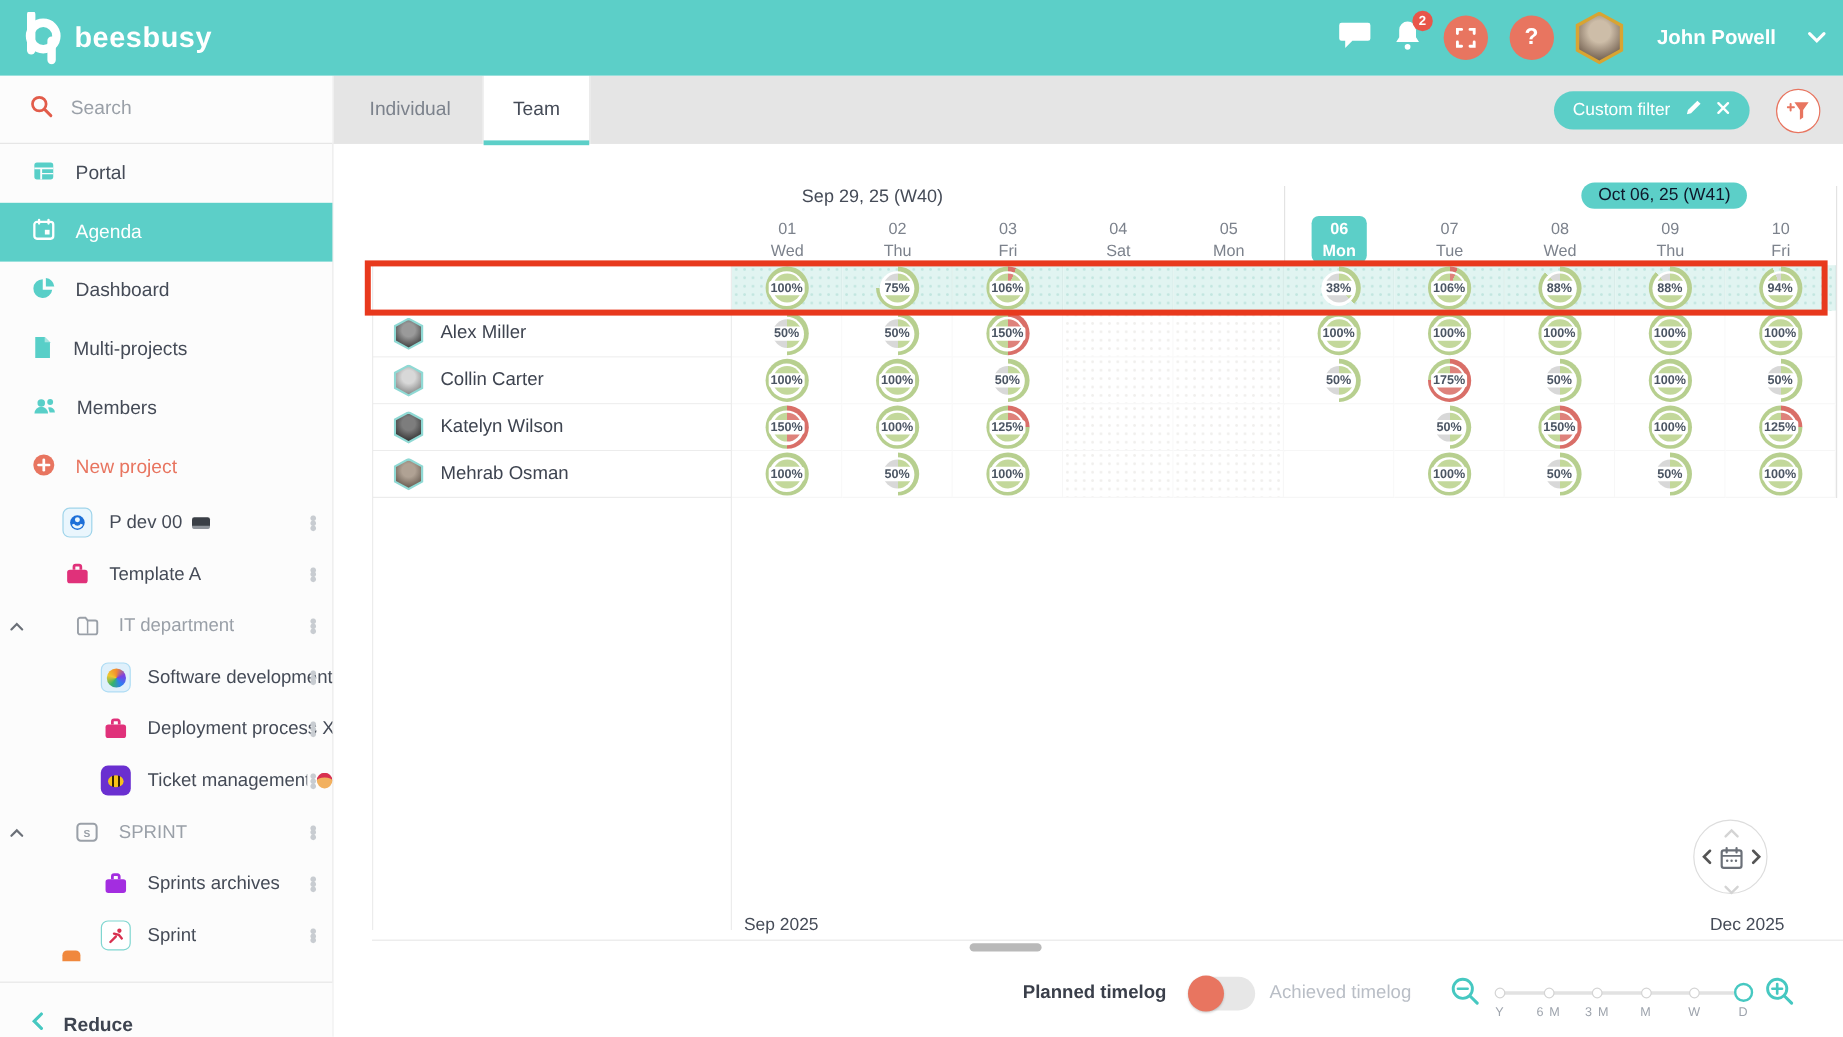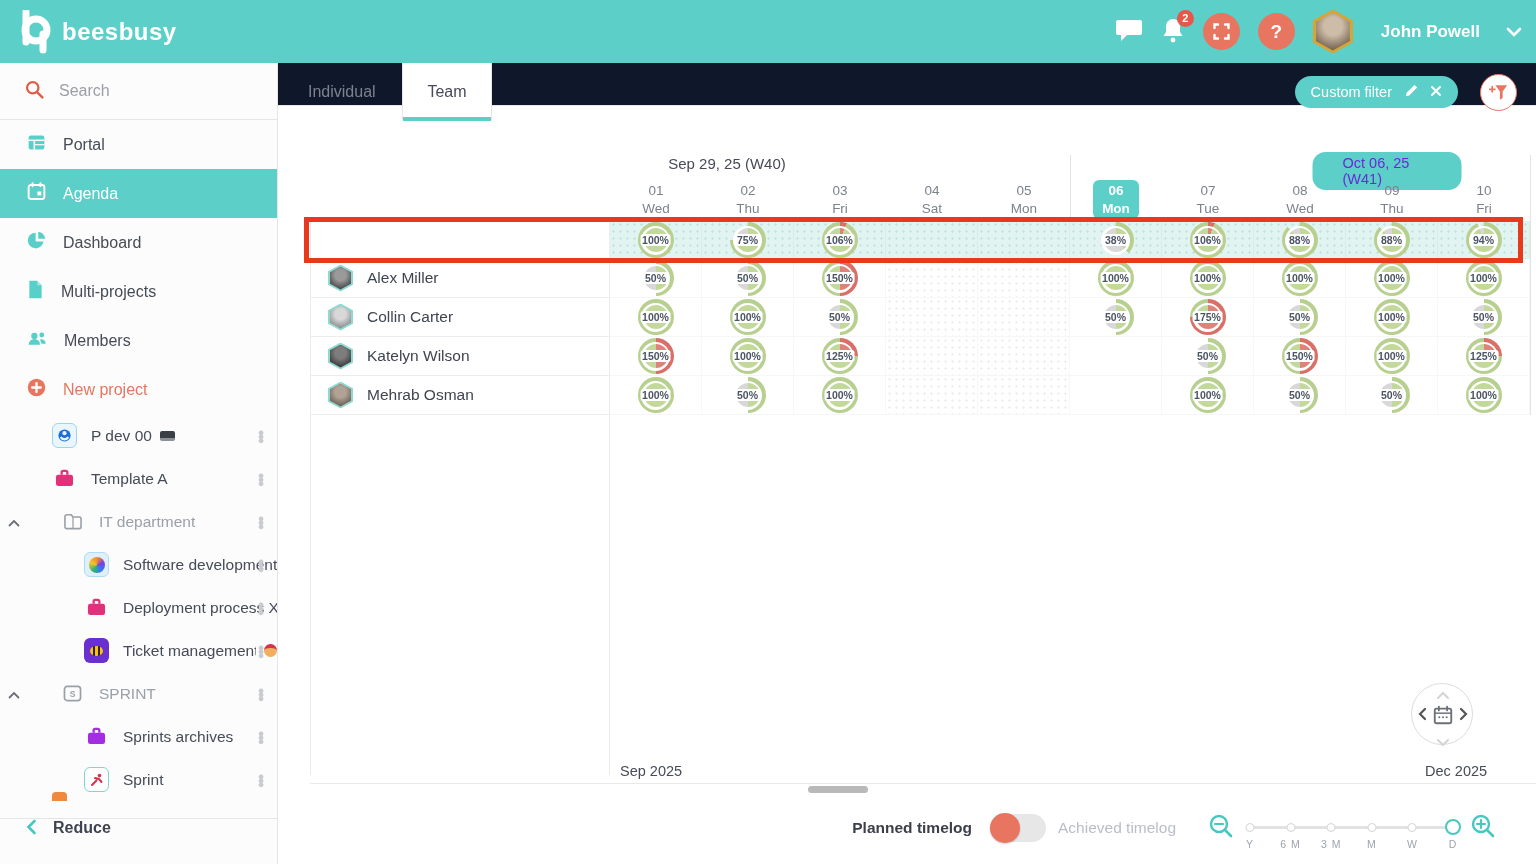--- a/index.html
+++ b/index.html
@@ -33,37 +33,37 @@
   .nav-item.active { background:#5ccfc8; color:#fff; }
   .nav-item.newp { color:#e87560; }
   .proj-list { position:relative; }
   .proj-row { height:43px; display:flex; align-items:center; position:relative; font-size:15.5px; color:#454b57;padding-left:32px; }
   .proj-row .lbl { margin-left:14px; white-space:nowrap; overflow:hidden; }
   .proj-row.group { color:#9aa0a8; }
   .tile { width:25px; height:25px; border-radius:6px; flex:0 0 auto; display:flex; align-items:center; justify-content:center; }
   .dots { position:absolute; right:12px; top:50%; transform:translateY(-50%); color:#c8ccd1; font-size:11px; letter-spacing:0; line-height:4px; text-align:center; width:8px; }
   .sliver { position:absolute; left:52px; bottom:0; width:15px; height:9px; background:#f0883d; border-radius:4px 4px 0 0; }
   .side-bottom { position:absolute; left:0; bottom:0; width:277px; height:46px; border-top:1px solid #e6e6e6;
-    display:flex; align-items:flex-start; gap:16px; padding-left:26px; background:#fcfcfc; font-size:16px; font-weight:600; color:#3e4450; }
+    display:flex; align-items:flex-end; gap:16px; padding-left:26px; background:#fcfcfc; font-size:16px; font-weight:600; color:#3e4450; }
 
   
   .content { position:absolute; left:278px; top:63px; width:1258px; height:801px; background:#fff; }
-  .tabbar { position:relative; height:43px; border-bottom:1px solid #e6e6e6; background:#0f172a; }
+  .tabbar { position:relative; height:57px; border-bottom:1px solid #e6e6e6; background:#e5e5e5; }
   .tab-ind { position:absolute; left:30px; top:0; height:57px; display:flex; align-items:center; font-size:16px; color:#7c828c; cursor:pointer; }
   .tab-team { position:absolute; left:124px; top:0; width:90px; height:57px; background:#fff; border-left:1px solid #e6e6e6; border-right:1px solid #e6e6e6;
     display:flex; align-items:center; justify-content:center; font-size:16px; color:#454b57; cursor:pointer; }
   .tab-team .under { position:absolute; left:0; bottom:-1px; width:100%; height:4px; background:#5ccfc8; }
   .custom-filter { position:absolute; right:78px; top:13px; height:32px; border-radius:16px; background:#5ccfc8; color:#fff;
     display:flex; align-items:center; gap:12px; padding:0 16px; font-size:14.5px; cursor:pointer; }
   .filter-btn { position:absolute; right:19px; top:11px; width:37px; height:37px; border-radius:50%; border:1.5px solid #e87560; background:#fff;
     display:flex; align-items:center; justify-content:center; cursor:pointer; }
 
   .board { position:absolute; left:0; top:57px; width:1258px; height:744px; }
   .wk-label { position:absolute; top:35px; transform:translateX(-50%); font-size:15px; color:#454b57; }
-  .wk-pill { position:absolute; top:32px; transform:translateX(-50%); font-size:14.5px; color:#6d28d9; background:#5ccfc8; border-radius:13px; padding:3px 30px; }
+  .wk-pill { position:absolute; top:32px; transform:translateX(-50%); font-size:14.5px; color:#0f172a; background:#5ccfc8; border-radius:13px; padding:3px 14px; }
   .day-col { position:absolute; top:60px; width:92px; height:40px; text-align:center; color:#7c828c; font-size:13.5px; line-height:1.3; cursor:pointer; }
   .day-chip { display:inline-block; padding:2px 9px; border-radius:6px; }
   .day-col.today .day-chip { background:#5ccfc8; color:#fff; }
   .vline { position:absolute; width:1px; background:#e3e3e3; top:35px; height:260px; }
   .cell { position:absolute; width:92px; display:flex; align-items:center; justify-content:center; border-right:1px solid rgba(0,0,0,0.03); }
   .trow-cell { top:101px; height:38px; background:#e1f4f1;
     background-image:radial-gradient(#c2e6e0 1px, transparent 1.2px); background-size:7px 7px; }
   .mrow-cell { height:39px; background:#fff; border-bottom:1px solid #f6f6f6; }
   .mrow-cell.weekend { background-image:radial-gradient(#f0efed 1px, transparent 1.2px); background-size:7px 7px; }
   .total-cell { position:absolute; left:32px; top:101px; width:300px; height:38px; background:#5ccfc8; color:#fff;

